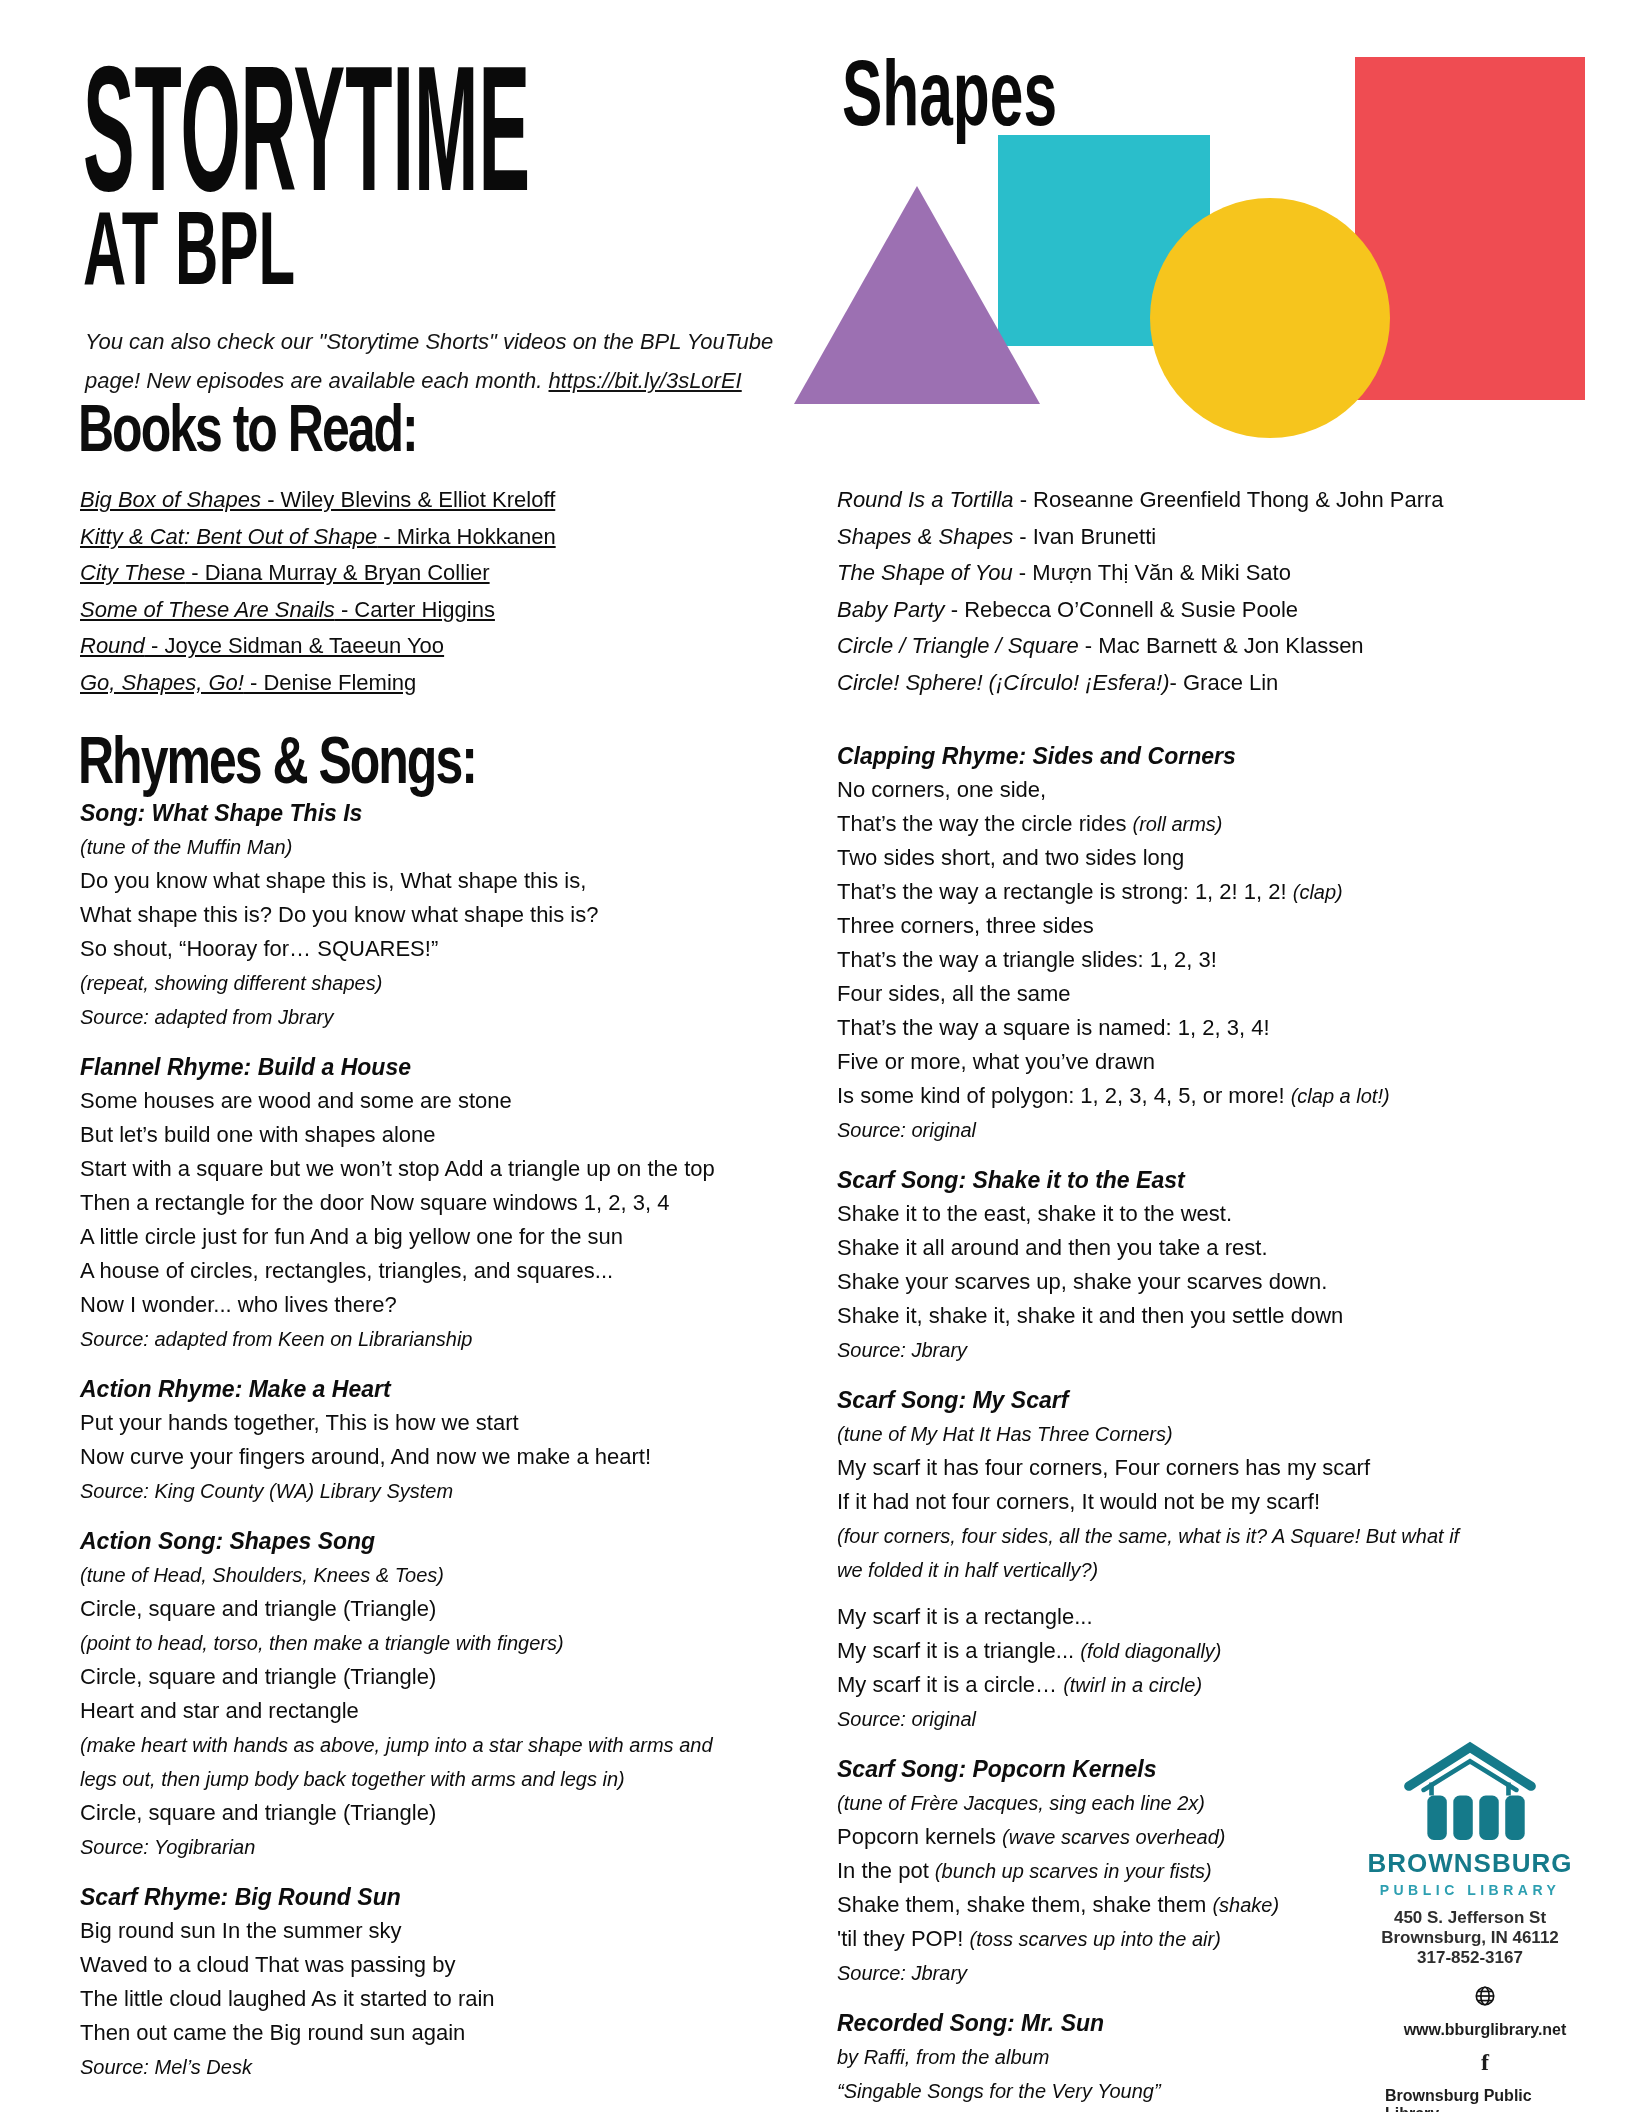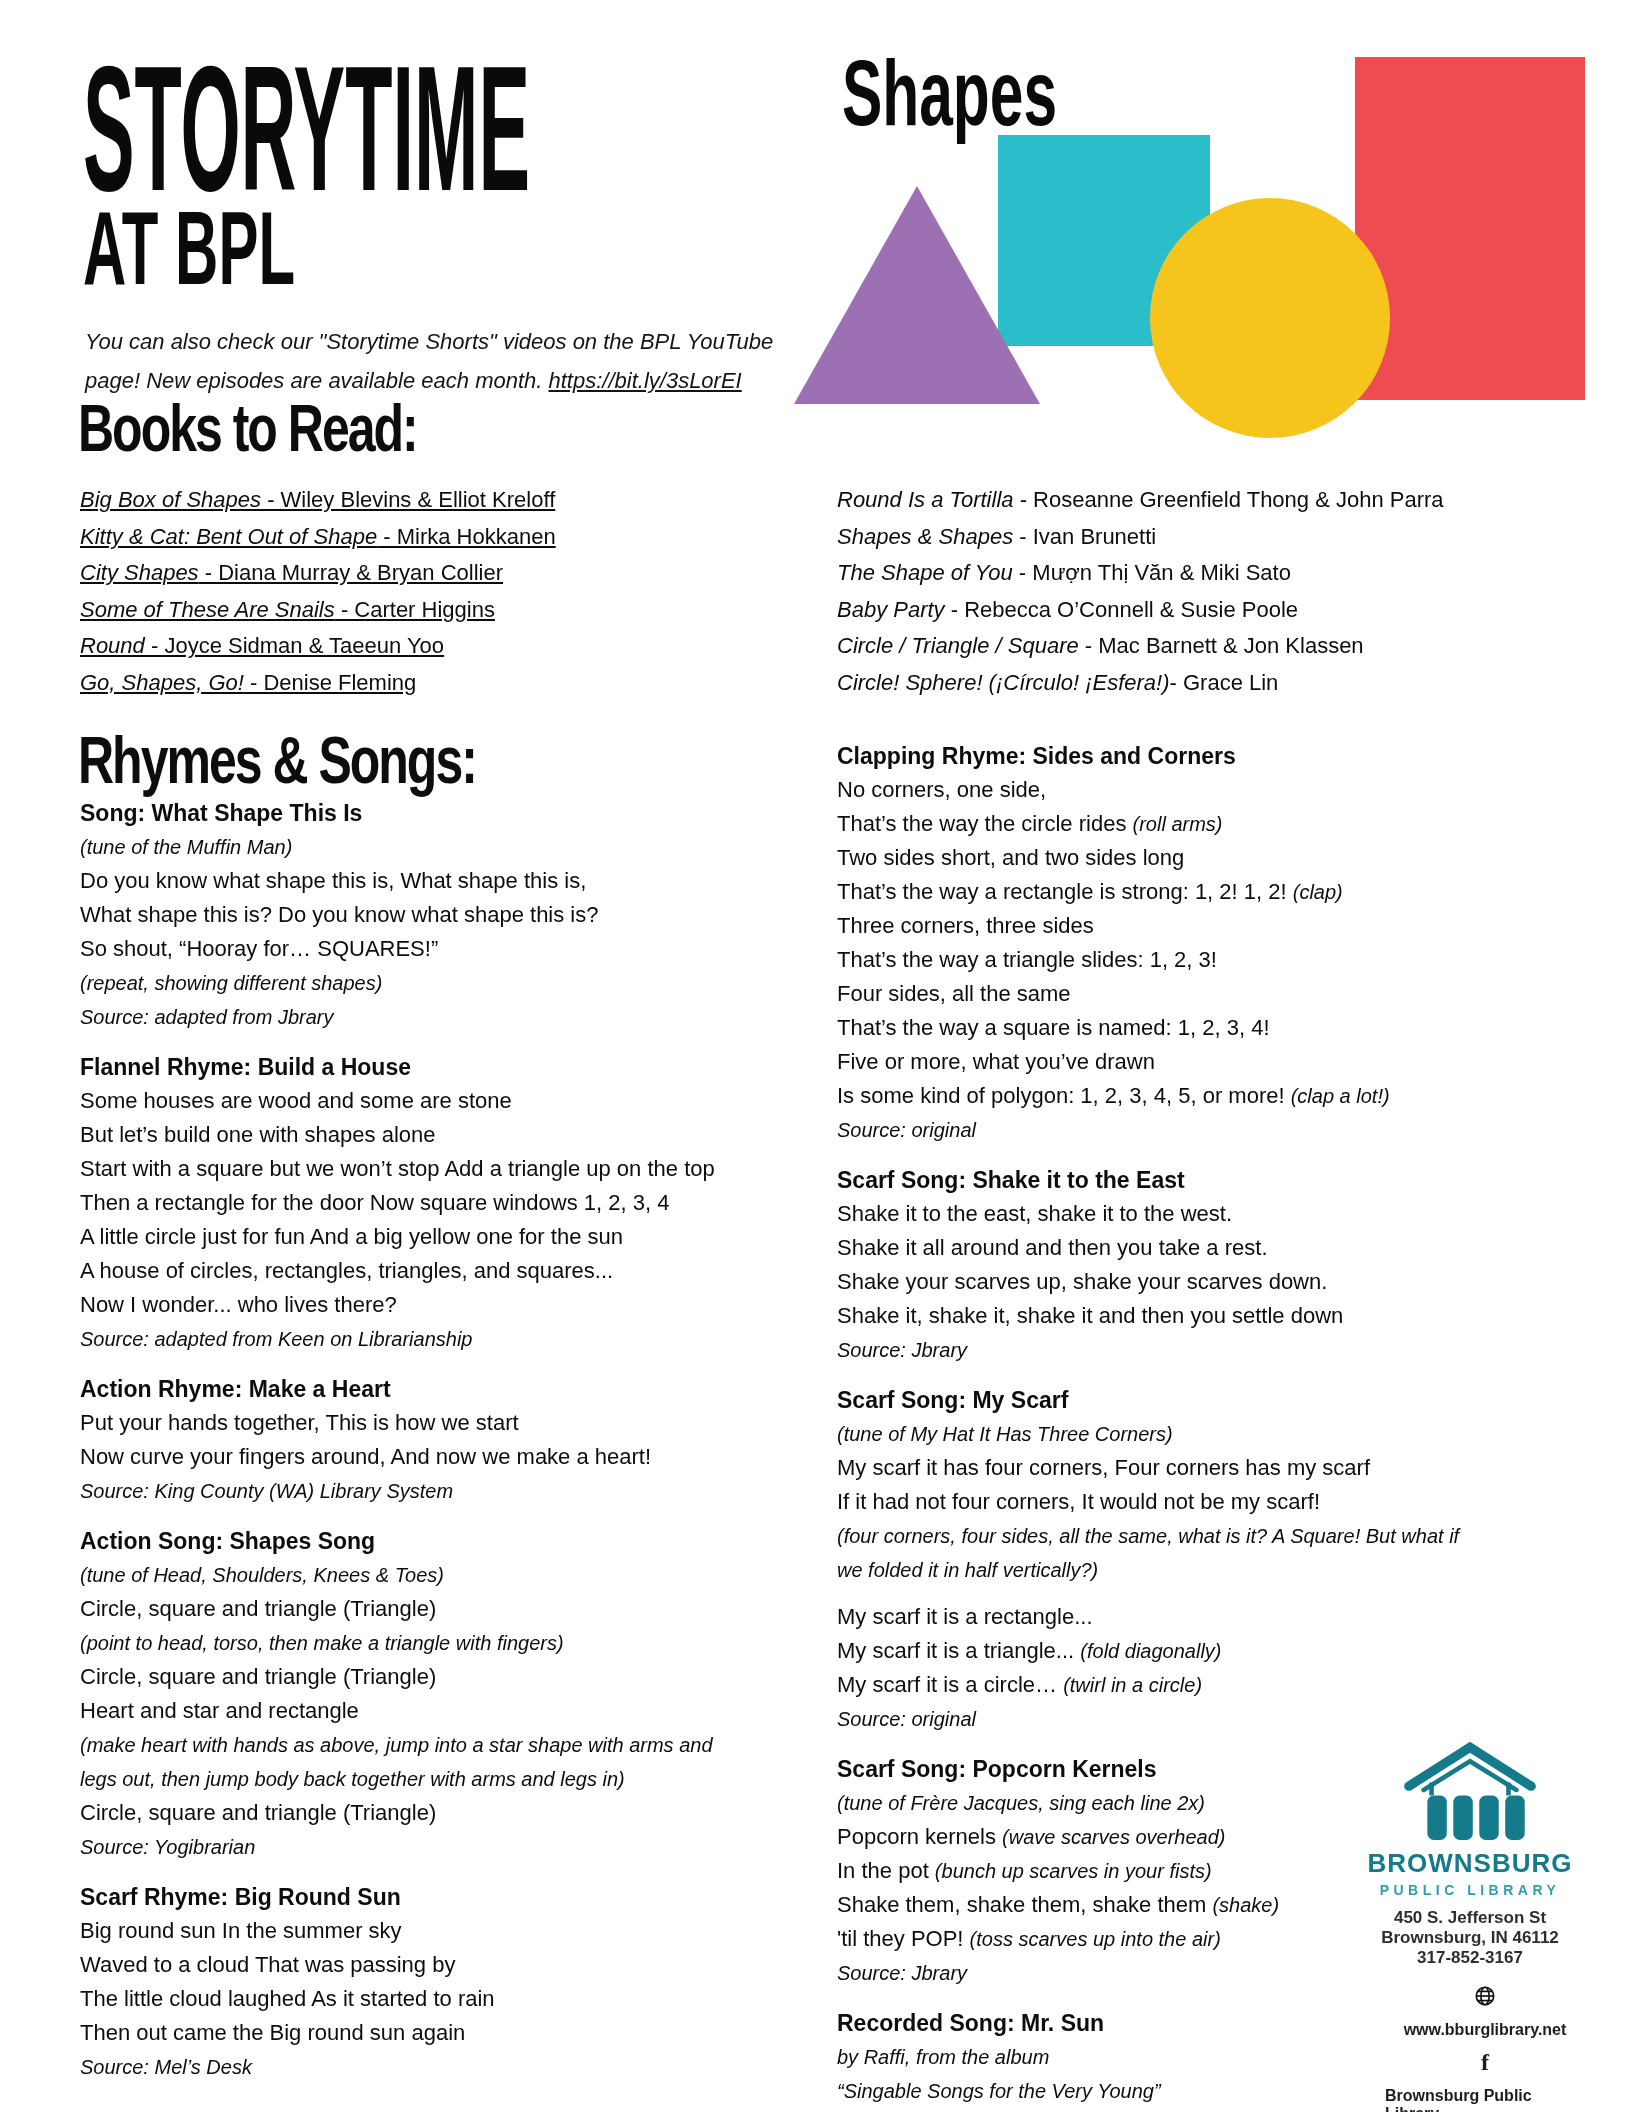--- a/index.html
+++ b/index.html
@@ -15,21 +15,21 @@
   
   .intro{font-style:italic;font-size:22px;line-height:39px;color:#141414;white-space:nowrap;}
   .intro-link{color:#141414;text-decoration:underline;cursor:pointer;}
 
   
   .book{font-size:22px;line-height:36.5px;white-space:nowrap;}
   .book .bt{font-style:italic;}
 
   
   .song{margin-bottom:17px;}
-  .song-title{font-weight:bold;font-size:23px;line-height:33px;}
+  .song-title{font-weight:bold;font-size:23px;line-height:33px;font-style:italic;}
   .line{font-size:22px;line-height:34px;white-space:nowrap;}
   .line .it{font-style:italic;font-size:20px;}
   .line.gap{margin-top:13px;}
 
   
   .footer{width:230px;text-align:center;}
   .brand{font-size:26px;font-weight:800;letter-spacing:1px;margin-top:4px;}
   .tagline{font-size:14px;font-weight:700;letter-spacing:4.5px;margin-top:3px;}
   .address{font-size:17px;line-height:20px;font-weight:bold;color:#2e2e2e;margin-top:10px;}
   .social{margin-top:16px;text-align:left;}
@@ -61,21 +61,21 @@
     <div>
       <span>page!  New episodes are available each month. </span><a class="intro-link">https://bit.ly/3sLorEI</a>
     </div>
   </div>
 
   <div class="abs comic" style="left:78px;top:390px;">Books to Read:</div>
 
   <div class="abs" style="left:80px;top:482px;width:620px;text-decoration:underline;">
       <div class="book"><span class="bt">Big Box of Shapes</span><span> - Wiley Blevins &amp; Elliot Kreloff</span></div>
       <div class="book"><span class="bt">Kitty &amp; Cat: Bent Out of Shape</span><span> - Mirka Hokkanen</span></div>
-      <div class="book"><span class="bt">City Shapes</span><span> - Diana Murray &amp; Bryan Collier</span></div>
+      <div class="book"><span class="bt">City These</span><span> - Diana Murray &amp; Bryan Collier</span></div>
       <div class="book"><span class="bt">Some of These Are Snails</span><span> - Carter Higgins</span></div>
       <div class="book"><span class="bt">Round</span><span> - Joyce Sidman &amp; Taeeun Yoo</span></div>
       <div class="book"><span class="bt">Go, Shapes, Go!</span><span> - Denise Fleming</span></div>
     </div>
 
   <div class="abs" style="left:837px;top:482px;width:700px;">
       <div class="book"><span class="bt">Round Is a Tortilla</span><span> - Roseanne Greenfield Thong &amp; John Parra</span></div>
       <div class="book"><span class="bt">Shapes &amp; Shapes</span><span> - Ivan Brunetti</span></div>
       <div class="book"><span class="bt">The Shape of You</span><span> - Mượn Thị Văn &amp; Miki Sato</span></div>
       <div class="book"><span class="bt">Baby Party</span><span> - Rebecca O’Connell &amp; Susie Poole</span></div>

